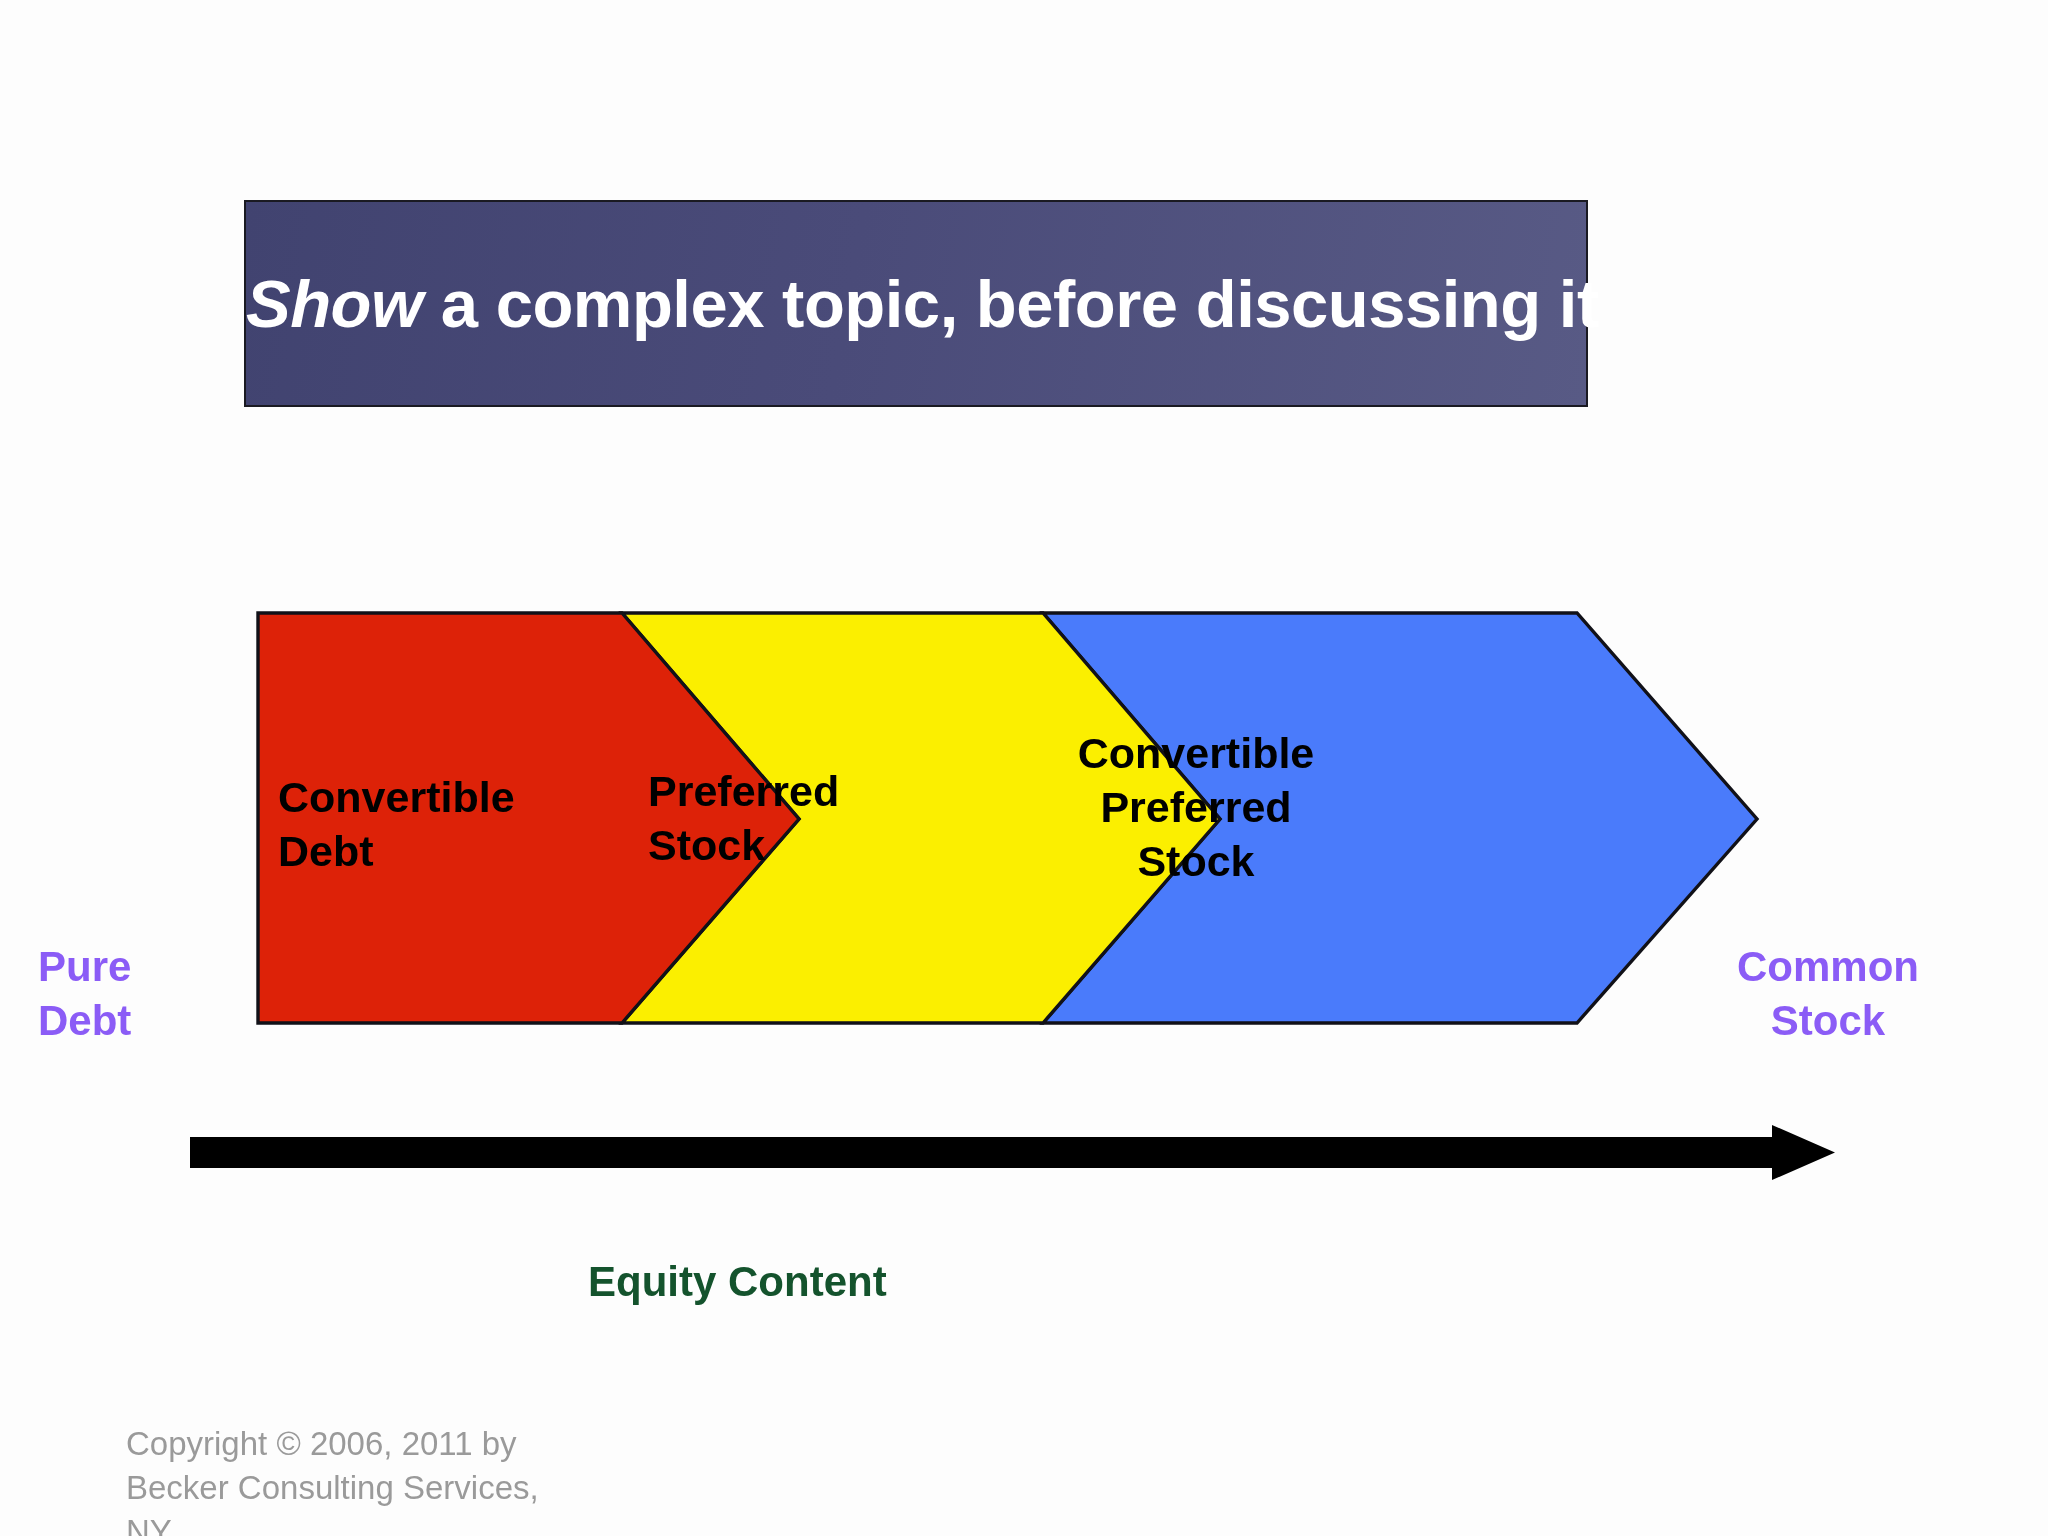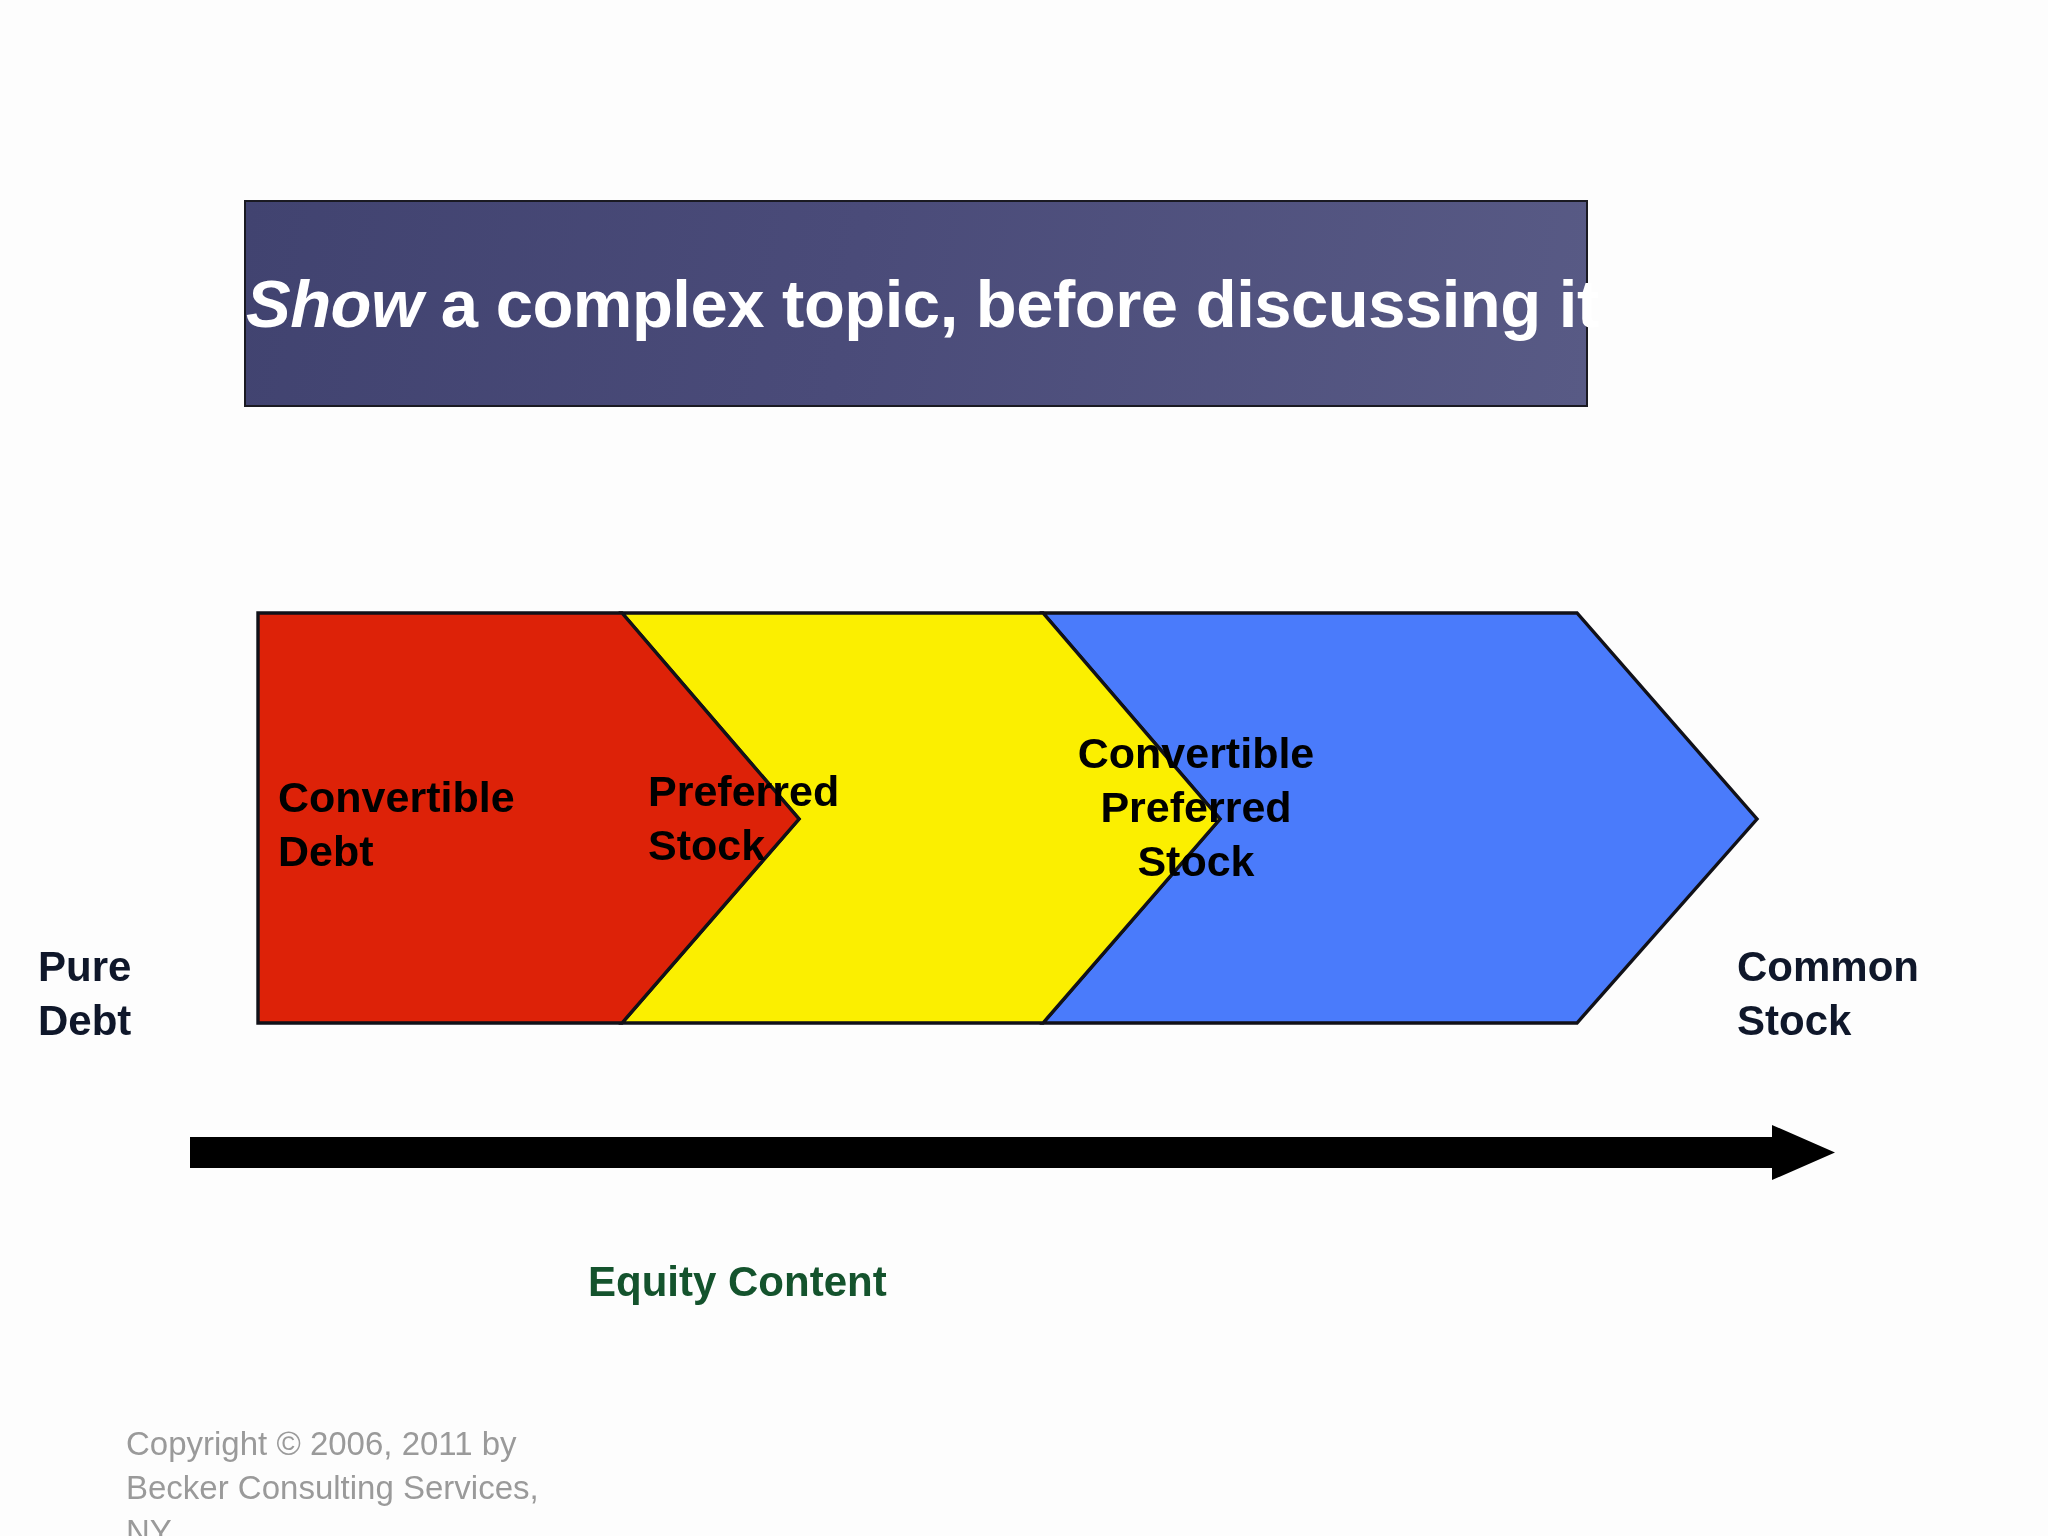--- a/index.html
+++ b/index.html
@@ -78,35 +78,35 @@
   #label-convertible-preferred-stock {
     left: 760px;
     top: 114px;
     width: 360px;
     text-align: center;
   }
 
   
   .endpoint-label {
     position: absolute;
-    color: #0f172a;
+    color: #8b5cf6;
     font-weight: bold;
     font-size: 42px;
     line-height: 1.28;
     white-space: pre-line;
   }
   #label-pure-debt {
     left: 38px;
     top: 940px;
     text-align: left;
   }
   #label-common-stock {
     left: 1737px;
     top: 940px;
-    text-align: left;
+    text-align: center;
   }
 
   
   #progress-arrow {
     position: absolute;
     left: 190px;
     top: 1125px;
     width: 1645px;
     height: 55px;
   }

